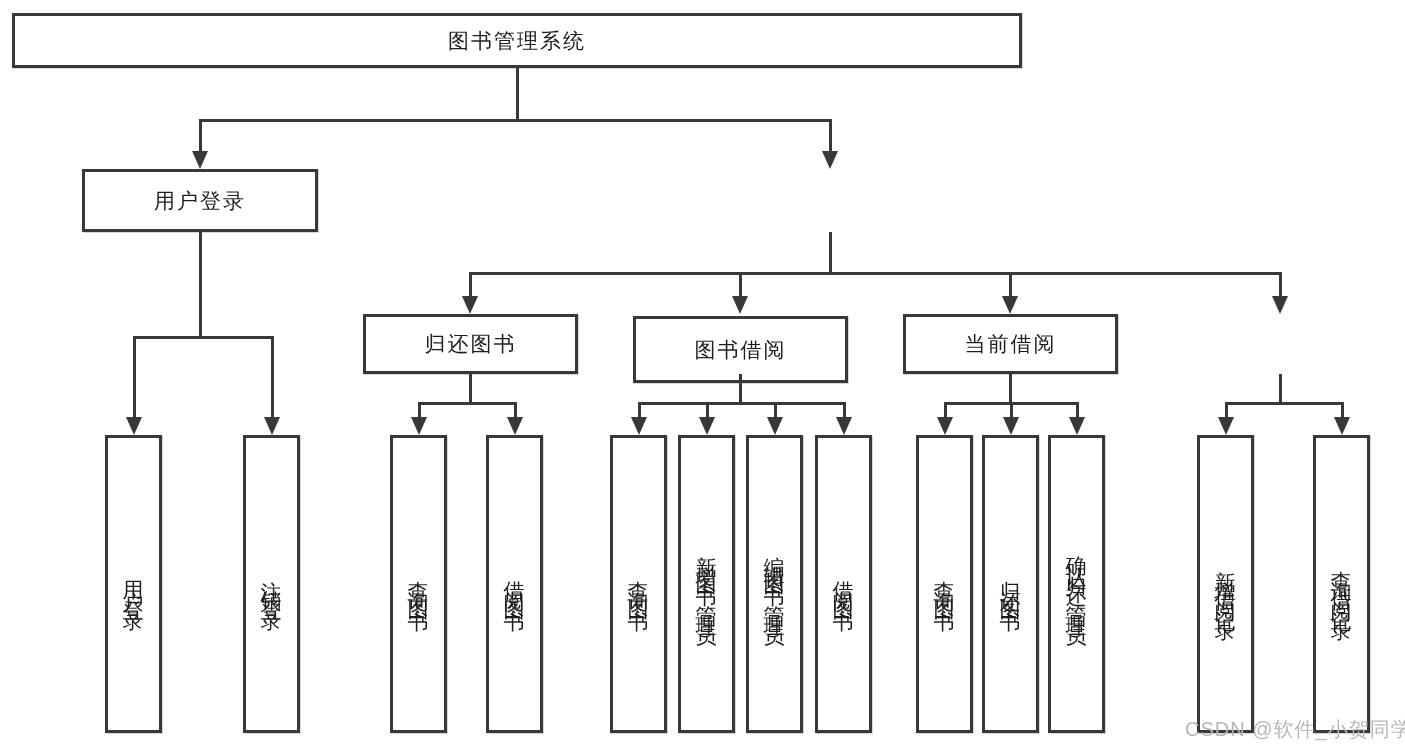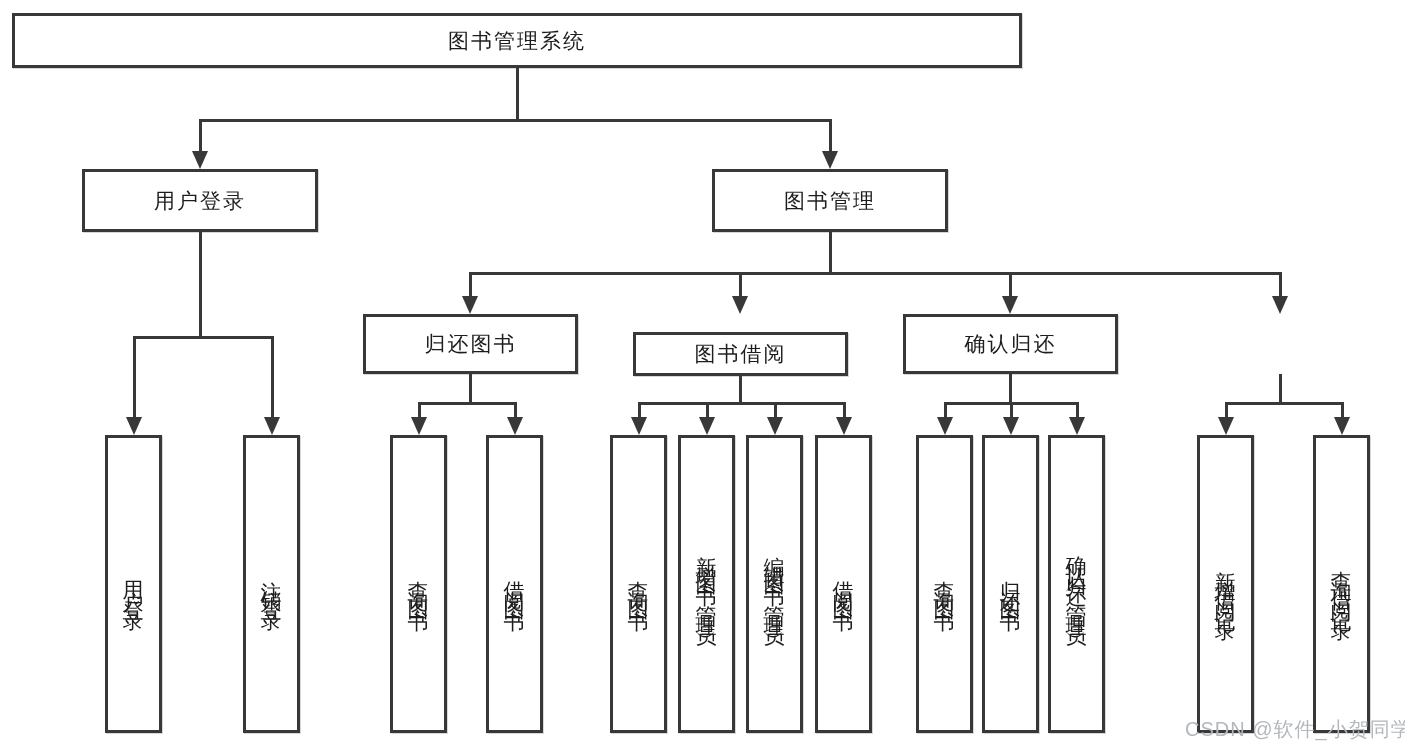--- a/index.html
+++ b/index.html
@@ -51,23 +51,20 @@
   <div class="v" style="left:515.5px;top:68px;height:53px;"></div>
   <div class="h" style="left:198.5px;top:118.5px;width:633px;"></div>
   <div class="v" style="left:198.5px;top:120px;height:33px;"></div>
   <div class="v" style="left:828.5px;top:120px;height:33px;"></div>
   <div class="a" style="left:192px;top:151px;"></div>
   <div class="a" style="left:822px;top:151px;"></div>
 
   <div class="box" style="left:82px;top:169px;width:236px;height:63px;">
     <span>用户登录</span>
   </div>
-  <div class="box" style="left:712px;top:169px;width:236px;height:63px;">
-    <span>图书管理</span>
-  </div>
 
   <div class="v" style="left:198.5px;top:232px;height:105px;"></div>
   <div class="h" style="left:132.5px;top:335.5px;width:141px;"></div>
   <div class="v" style="left:132.5px;top:337px;height:81px;"></div>
   <div class="v" style="left:270.5px;top:337px;height:81px;"></div>
   <div class="a" style="left:126px;top:417px;"></div>
   <div class="a" style="left:264px;top:417px;"></div>
 
   <div class="v" style="left:828.5px;top:232px;height:41px;"></div>
   <div class="h" style="left:468.5px;top:271.5px;width:813px;"></div>
@@ -76,25 +73,25 @@
   <div class="v" style="left:1008.5px;top:273px;height:24px;"></div>
   <div class="v" style="left:1278.5px;top:273px;height:24px;"></div>
   <div class="a" style="left:462px;top:296px;"></div>
   <div class="a" style="left:732px;top:296px;"></div>
   <div class="a" style="left:1002px;top:296px;"></div>
   <div class="a" style="left:1272px;top:296px;"></div>
 
   <div class="box" style="left:363px;top:314px;width:215px;height:60px;">
     <span>归还图书</span>
   </div>
-  <div class="box" style="left:633px;top:332px;width:215px;height:44px;">
+  <div class="box" style="left:633px;top:316px;width:215px;height:67px;">
     <span>图书借阅</span>
   </div>
   <div class="box" style="left:903px;top:314px;width:215px;height:60px;">
-    <span>确认归还</span>
+    <span>当前借阅</span>
   </div>
 
   <div class="v" style="left:468.5px;top:374px;height:29px;"></div>
   <div class="v" style="left:738.5px;top:374px;height:29px;"></div>
   <div class="v" style="left:1008.5px;top:374px;height:29px;"></div>
   <div class="v" style="left:1278.5px;top:374px;height:29px;"></div>
 
   <div class="h" style="left:417.5px;top:401.5px;width:99px;"></div>
   <div class="h" style="left:637.5px;top:401.5px;width:208px;"></div>
   <div class="h" style="left:943.5px;top:401.5px;width:135px;"></div>

